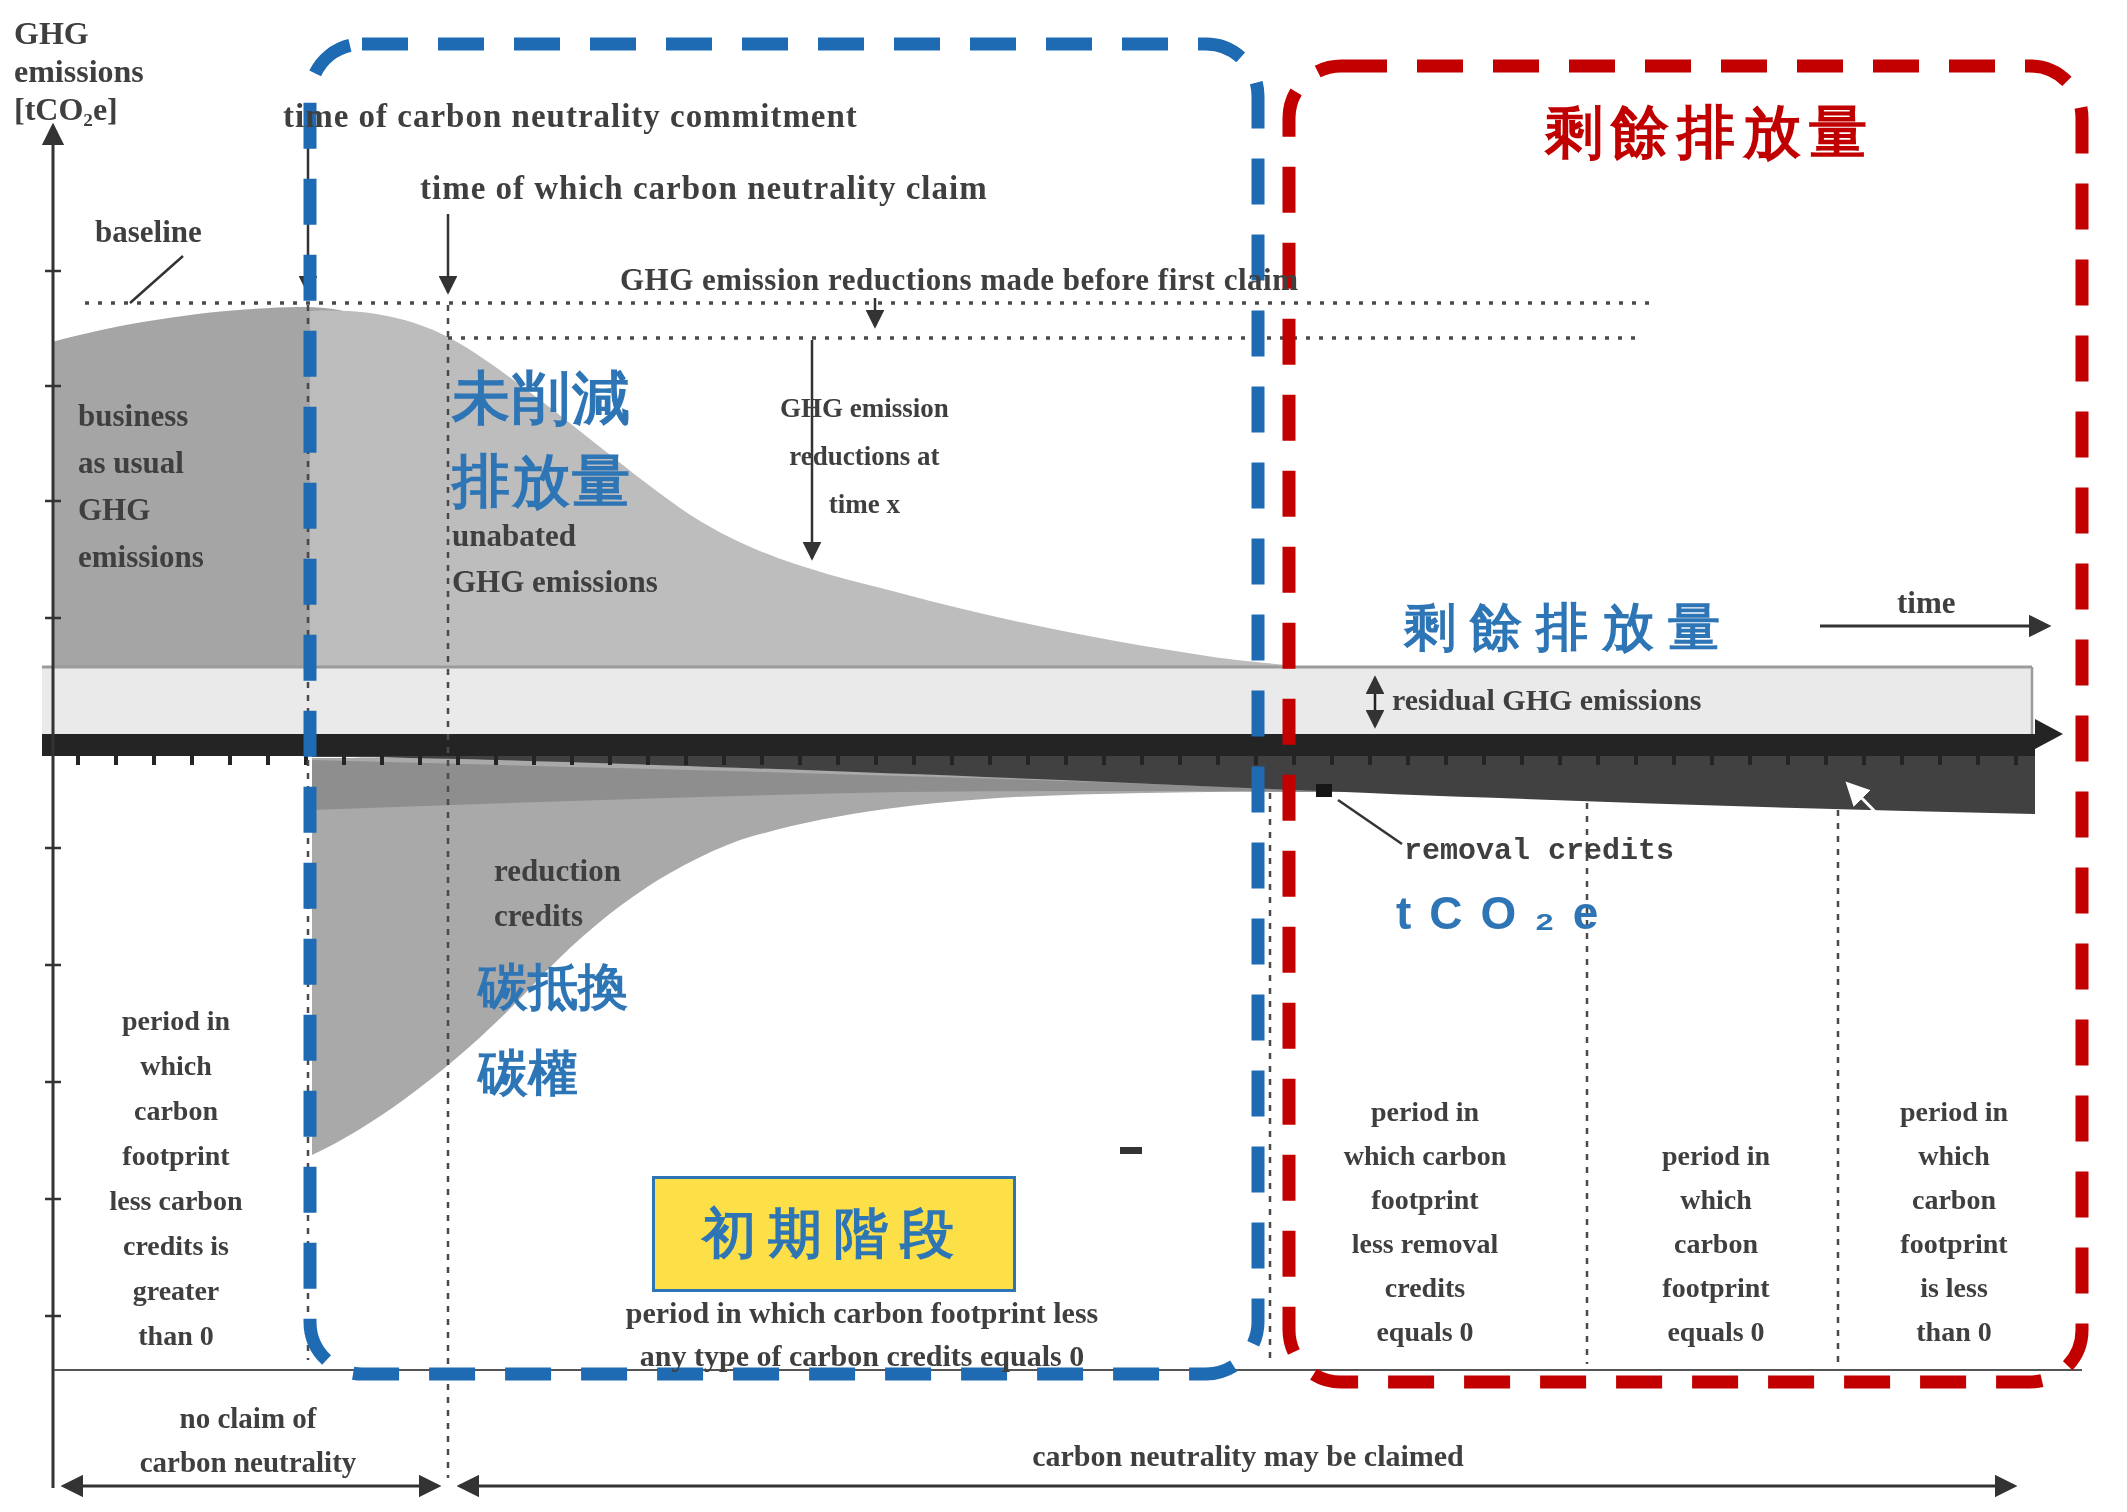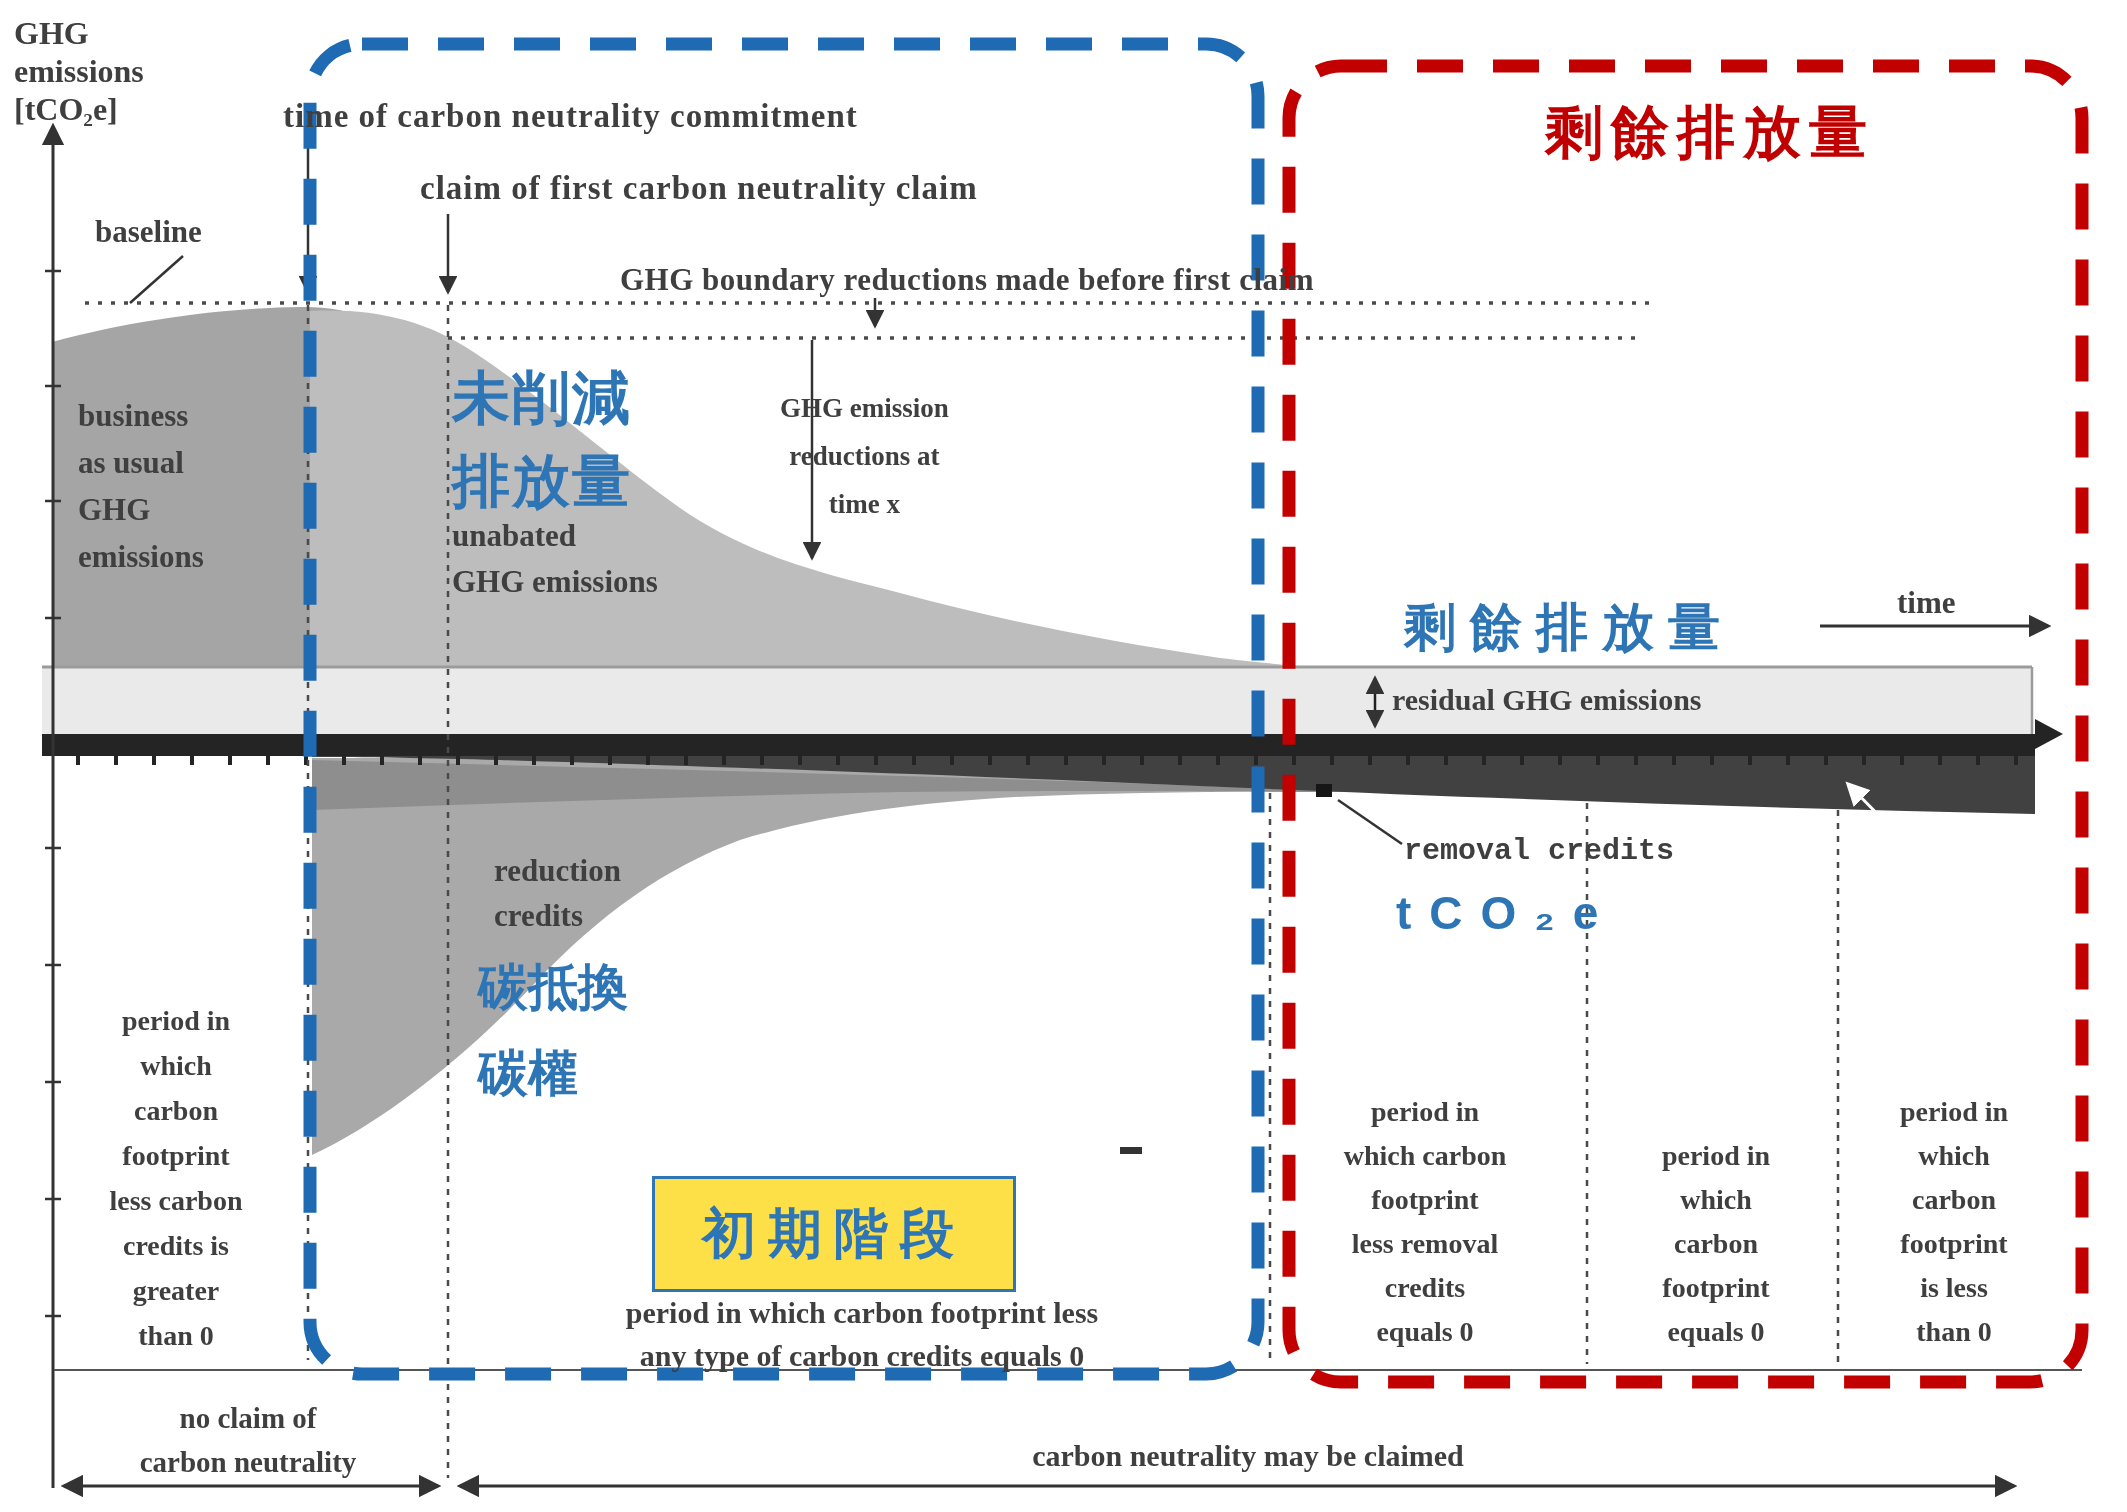--- a/index.html
+++ b/index.html
@@ -87,22 +87,22 @@
 
     <rect x="310" y="36" width="948" height="1330" rx="52" fill="none" stroke="#1e6ab3" stroke-width="13" stroke-dasharray="46 30"></rect>
     <rect x="1289" y="58" width="793" height="1316" rx="52" fill="none" stroke="#c20000" stroke-width="13" stroke-dasharray="46 30"></rect>
   </svg>
 
   <div class="lbl" style="left:14px;top:6px;font-size:32px;line-height:38px;">GHG
 emissions
 [tCO₂e]</div>
   <div class="lbl" style="left:95px;top:206px;font-size:31px;">baseline</div>
   <div class="lbl" style="left:283px;top:90px;font-size:33px;letter-spacing:1px;">time of carbon neutrality commitment</div>
-  <div class="lbl" style="left:420px;top:162px;font-size:33px;letter-spacing:1px;">claim of first carbon neutrality claim</div>
-  <div class="lbl" style="left:620px;top:254px;font-size:31px;letter-spacing:0.5px;">GHG boundary reductions made before first claim</div>
+  <div class="lbl" style="left:420px;top:162px;font-size:33px;letter-spacing:1px;">time of which carbon neutrality claim</div>
+  <div class="lbl" style="left:620px;top:254px;font-size:31px;letter-spacing:0.5px;">GHG emission reductions made before first claim</div>
   <div class="lbl red cn" style="left:1545px;top:86px;font-size:58px;letter-spacing:8px;color:#c00000;">剩餘排放量</div>
 
   <div class="lbl" style="left:78px;top:384px;font-size:31px;line-height:47px;">business
 as usual
 GHG
 emissions</div>
   <div class="lbl cn" style="left:452px;top:348px;font-size:58px;line-height:83px;letter-spacing:2px;">未削減
 排放量</div>
   <div class="lbl" style="left:452px;top:505px;font-size:31px;line-height:46px;">unabated
 GHG emissions</div>

